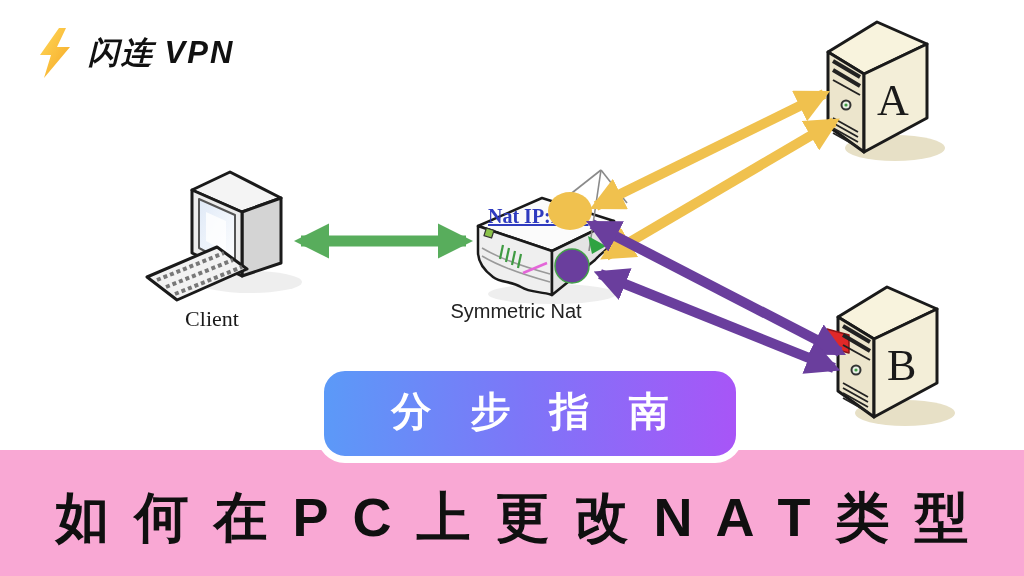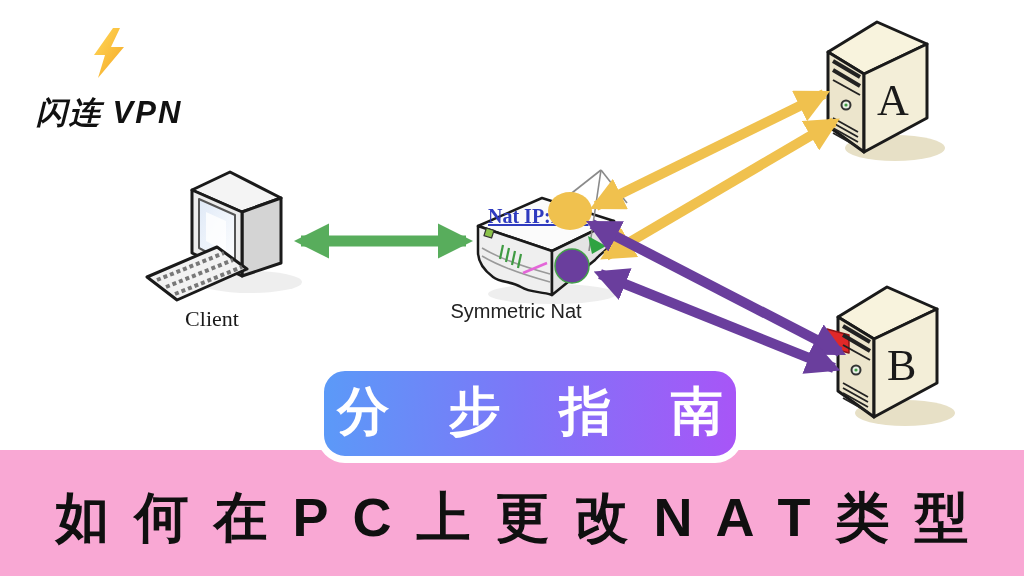--- a/index.html
+++ b/index.html
@@ -1,36 +1,36 @@
 <!DOCTYPE html>
 <html><head>
 <meta charset="utf-8">
 <style>
   html,body{margin:0;padding:0;background:#fff;}
   .stage{
     position:relative;width:1024px;height:576px;overflow:hidden;background:#ffffff;
     font-family:"Liberation Sans","DejaVu Sans",sans-serif;
   }
   
-  .logo{position:absolute;left:36px;top:28px;display:flex;align-items:center;gap:14px;z-index:5;flex-direction:column;}
+  .logo{position:absolute;left:36px;top:28px;display:flex;align-items:center;gap:14px;z-index:5;}
   .logo .brand{font-size:31px;font-weight:800;font-style:italic;color:#111;letter-spacing:2px;white-space:nowrap;}
   
   .diagram{position:absolute;left:0;top:0;width:1024px;height:576px;z-index:1;}
   .diagram text{font-family:"Liberation Serif","DejaVu Serif",serif;}
   .lbl-sans{font-family:"Liberation Sans","DejaVu Sans",sans-serif !important;}
   
   .banner{
     position:absolute;left:317px;top:364px;width:426px;height:99px;box-sizing:border-box;
     border:7px solid #ffffff;border-radius:28px;
     background:linear-gradient(93deg,#5b9af8 0%,#7d76f8 48%,#a855f7 100%);
     display:flex;align-items:center;justify-content:center;z-index:6;
   }
   .banner span{
-    color:#ffffff;font-size:52px;font-weight:900;letter-spacing:14px;margin-right:-14px;
-    white-space:nowrap;transform:translateY(-2px);font-family:Liberation Mono, monospace;
+    color:#ffffff;font-size:40px;font-weight:900;letter-spacing:14px;margin-right:-14px;
+    white-space:nowrap;transform:translateY(-2px);
   }
   
   .footer{
     position:absolute;left:0;top:450px;width:1024px;height:126px;background:#f9a8d4;
     display:flex;align-items:center;justify-content:center;z-index:4;
   }
   .footer span{
     color:#101010;font-size:54px;font-weight:900;letter-spacing:5px;margin-right:-5px;
     white-space:nowrap;padding-top:10px;
   }

